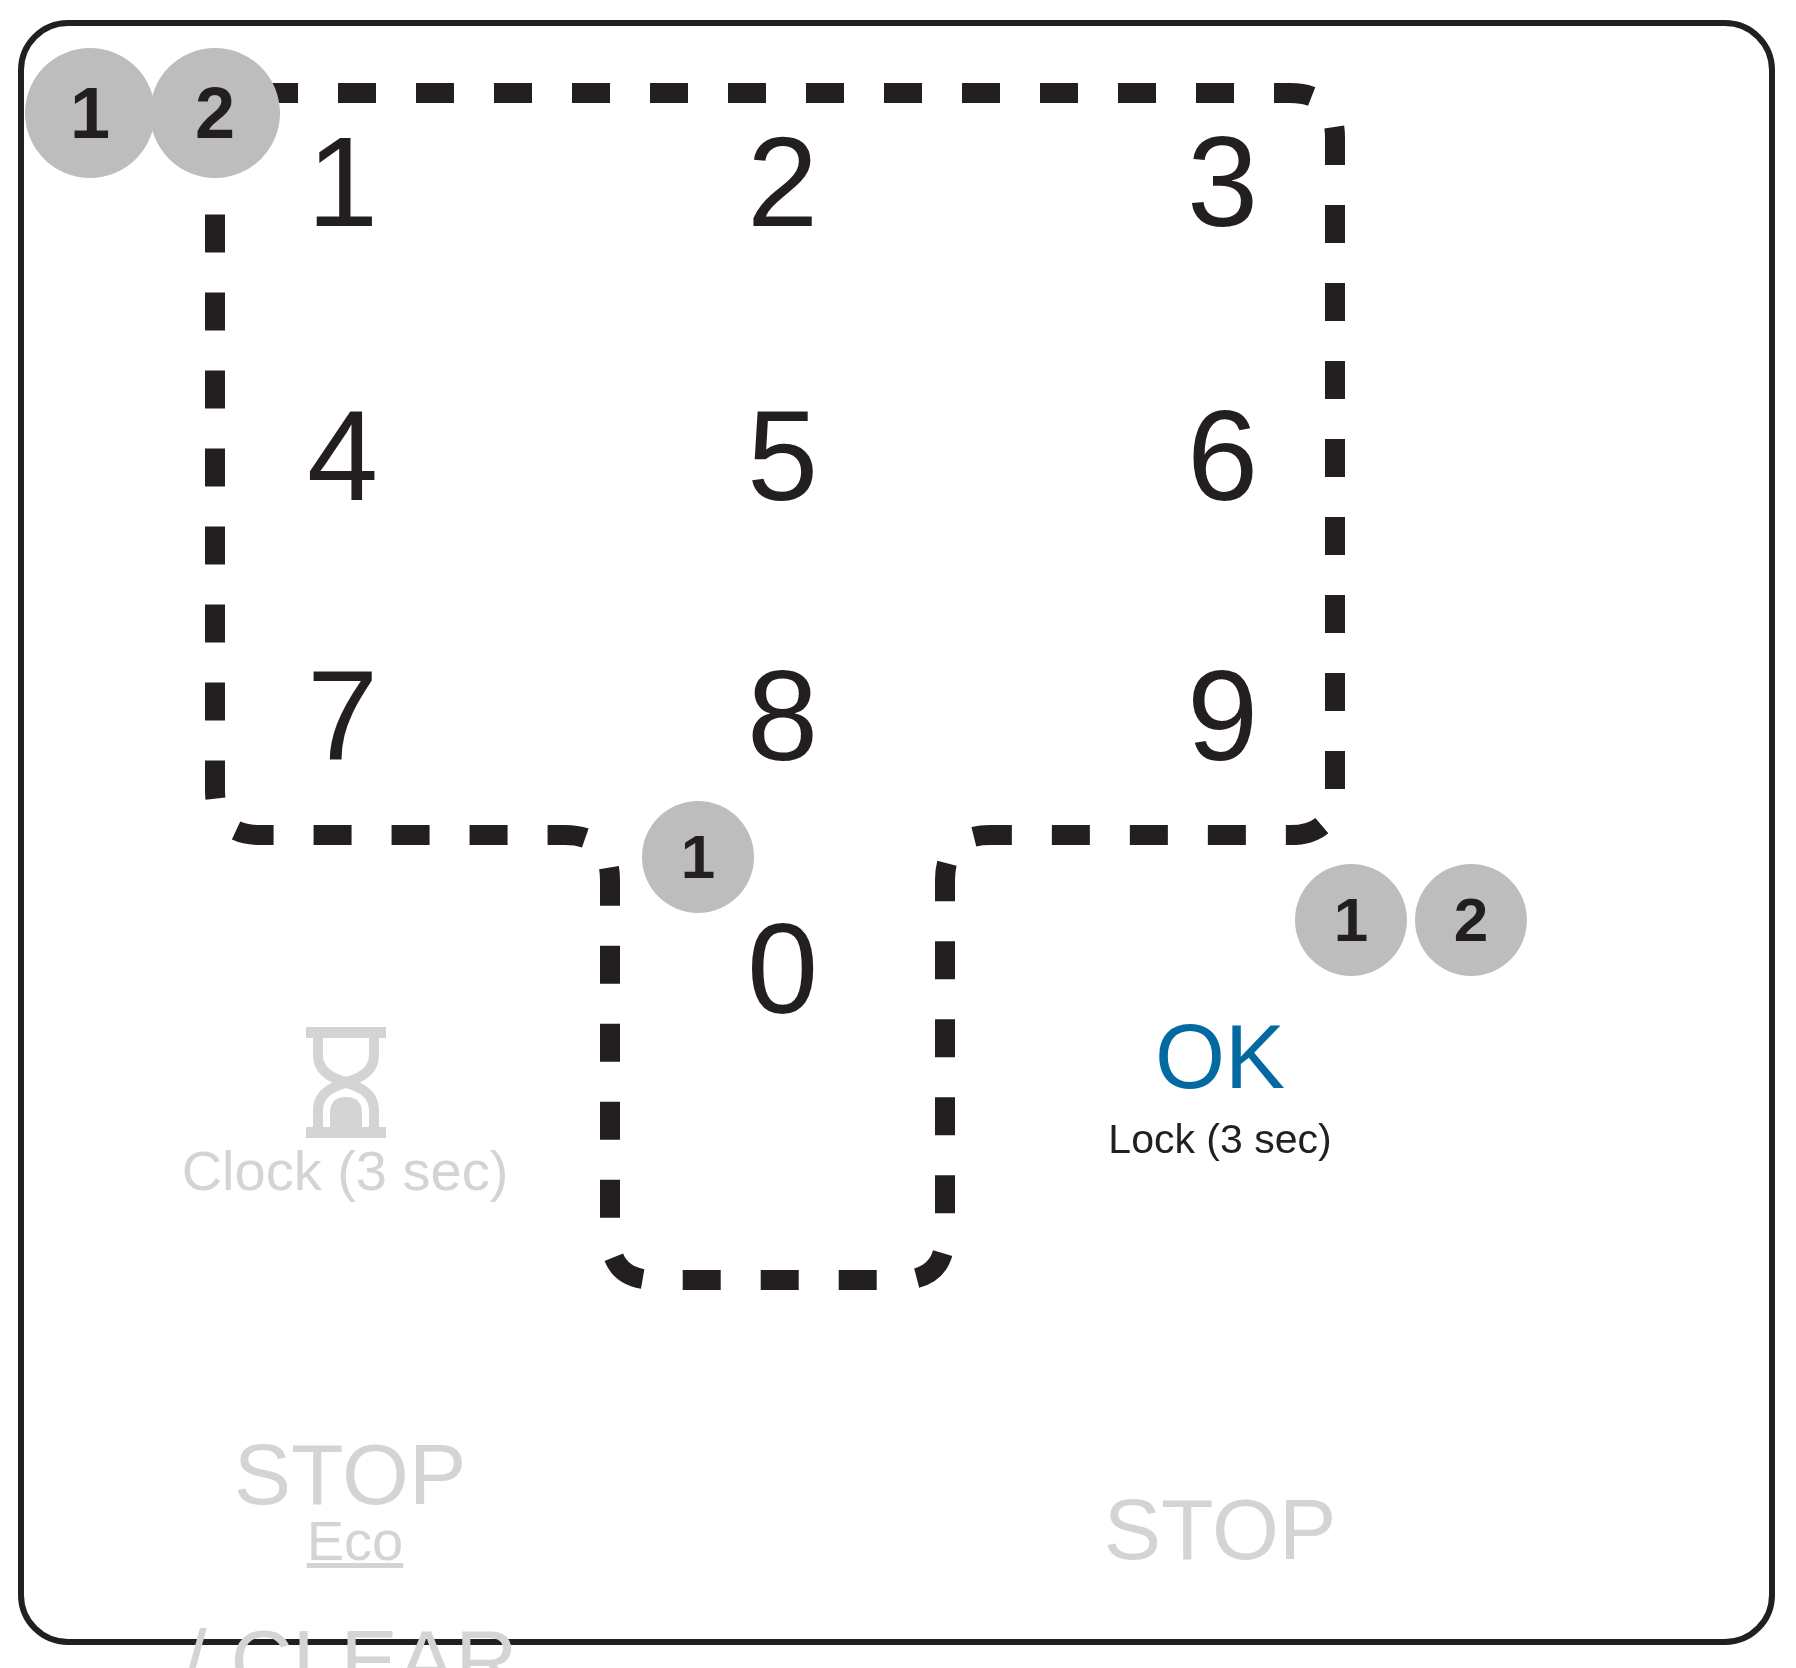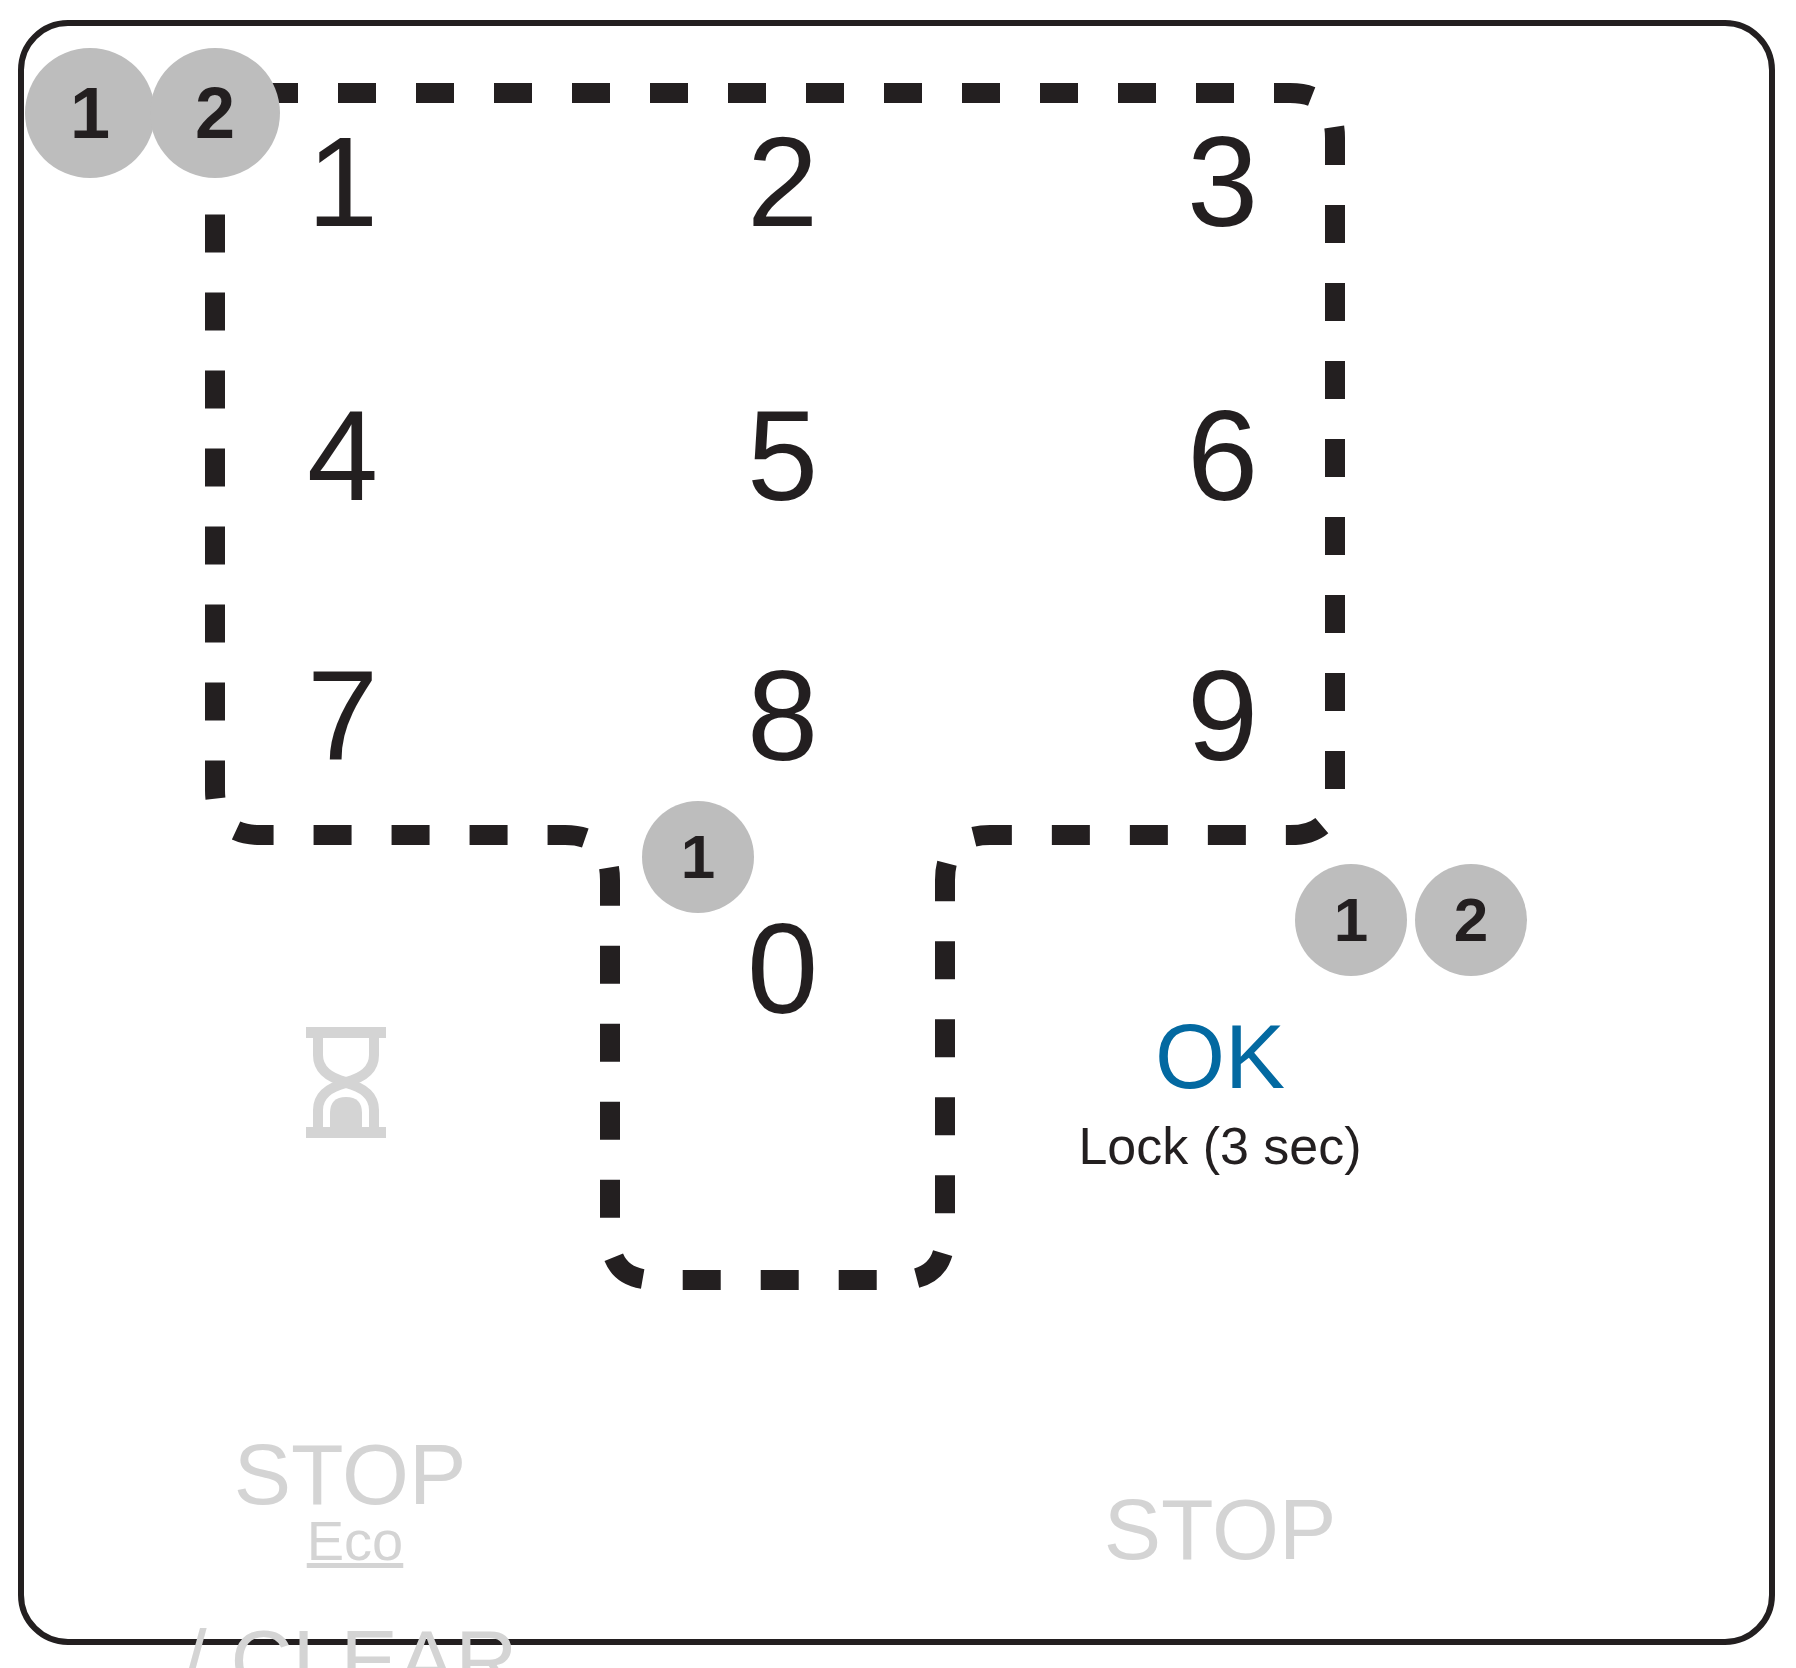--- a/index.html
+++ b/index.html
@@ -60,21 +60,21 @@
     align-items: center;
     user-select: none;
   }
   .fn-primary {
     font-size: 90px;
     line-height: 1.0;
     color: #0369a1;
     letter-spacing: 0px;
   }
   .fn-sub {
-    font-size: 52px;
+    font-size: 41px;
     line-height: 1.25;
     color: #231f20;
     margin-top: 12px;
     white-space: nowrap;
   }
 
   .big-label {
     position: absolute;
     text-align: center;
     color: #d4d4d4;
@@ -182,20 +182,23 @@
 
   <div class="hourglass" style="left:300px; top:1025px; width:92px; height:115px;">
     <svg viewBox="0 0 92 115" width="92" height="115" xmlns="http://www.w3.org/2000/svg">
       <rect x="6" y="2" width="80" height="11" fill="#d4d4d4"></rect>
       <rect x="6" y="102" width="80" height="11" fill="#d4d4d4"></rect>
       <path d="M18 13 L18 30 Q18 50 46 57 Q74 50 74 30 L74 13" fill="none" stroke="#d4d4d4" stroke-width="10"></path>
       <path d="M18 102 L18 85 Q18 65 46 58 Q74 65 74 85 L74 102" fill="none" stroke="#d4d4d4" stroke-width="10"></path>
       <path d="M30 102 L30 88 Q30 72 46 72 Q62 72 62 88 L62 102 Z" fill="#d4d4d4"></path>
     </svg>
   </div>
+  <div class="small-label" style="left:135px; top:1140px; width:420px;">
+    <span>Clock (3 sec)</span>
+  </div>
 
   <div class="fn-block" style="left:1000px; top:1012px; width:440px;">
     <div class="fn-primary">OK</div>
     <div class="fn-sub">Lock (3 sec)</div>
   </div>
 
   <div class="big-label" style="left:115px; top:1335px; width:470px;">
     <div>STOP</div>
     <div>/ CLEAR</div>
   </div>

